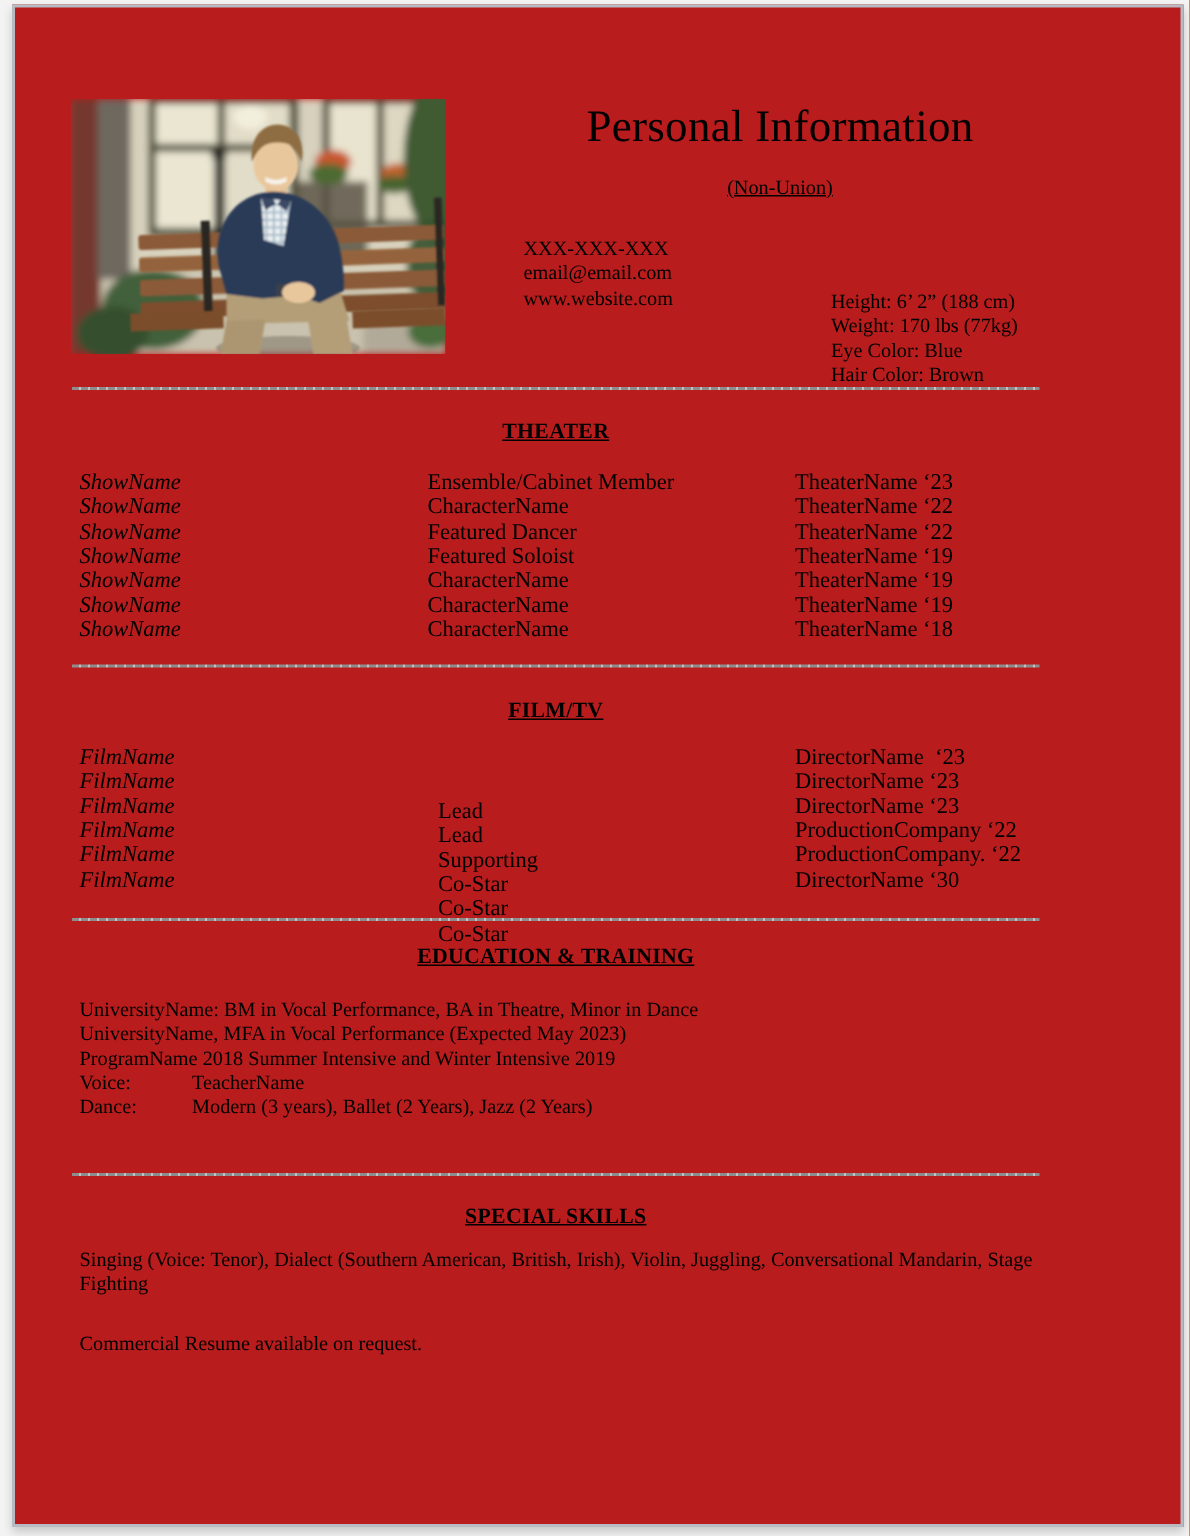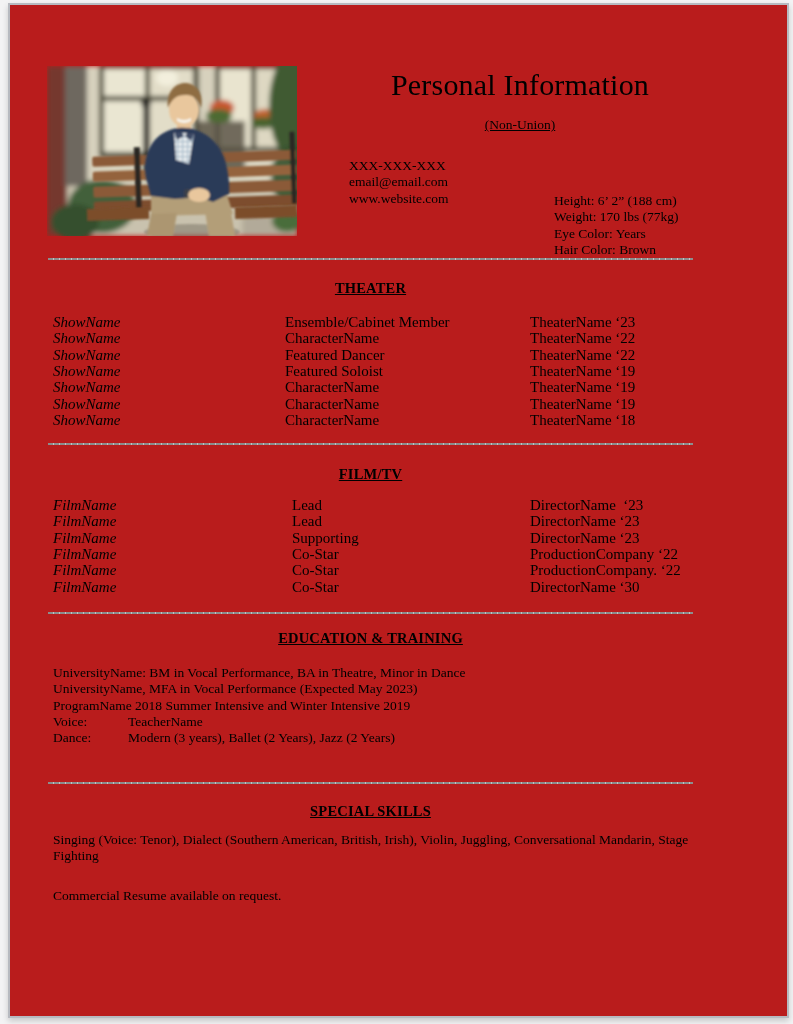--- a/index.html
+++ b/index.html
@@ -40,21 +40,21 @@
     font-size:14.5px; font-weight:bold; text-decoration:underline;
     letter-spacing:0.2px;
   }
 
   
   .credits { left:43px; width:660px; font-size:15px; }
   .trow { position:relative; height:16.35px; line-height:16.35px; white-space:pre; }
   .c1 { font-style:italic; }
   .c2, .c3 { position:absolute; top:0; }
   .theater .c2 { left:232px; }
-  .film    .c2 { left:239px; }
+  .film    .c2 { left:239px;margin-top:36px; }
   .c3 { left:477px;text-align:center; }
 
   
   .edu { left:43px; width:660px; font-size:13.5px; line-height:16.35px; }
   .edu .trow { height:16.35px; }
   .edu .val { position:absolute; left:75px; top:0; }
 
   
   .skills-text { left:43px; width:660px; font-size:13.5px; line-height:16.35px; }
   .note { left:43px; font-size:13.5px; line-height:16.35px; }
@@ -161,21 +161,21 @@
 
   <div class="abs contact">
     <span>XXX-XXX-XXX</span>
     <span>email@email.com</span>
     <span>www.website.com</span>
   </div>
 
   <div class="abs stats">
     <span>Height: 6’ 2” (188 cm)</span>
     <span>Weight: 170 lbs (77kg)</span>
-    <span>Eye Color: Years</span>
+    <span>Eye Color: Blue</span>
     <span>Hair Color: Brown</span>
   </div>
 
   <div class="abs divider" style="top:253px"></div>
 
   <div class="abs sec-head" style="top:275px">THEATER</div>
   <div class="abs credits theater" style="top:309px">
     <div class="trow"><span class="c1">ShowName</span><span class="c2">Ensemble/Cabinet Member</span><span class="c3">TheaterName ‘23</span></div>
     <div class="trow"><span class="c1">ShowName</span><span class="c2">CharacterName</span><span class="c3">TheaterName ‘22</span></div>
     <div class="trow"><span class="c1">ShowName</span><span class="c2">Featured Dancer</span><span class="c3">TheaterName ‘22</span></div>

